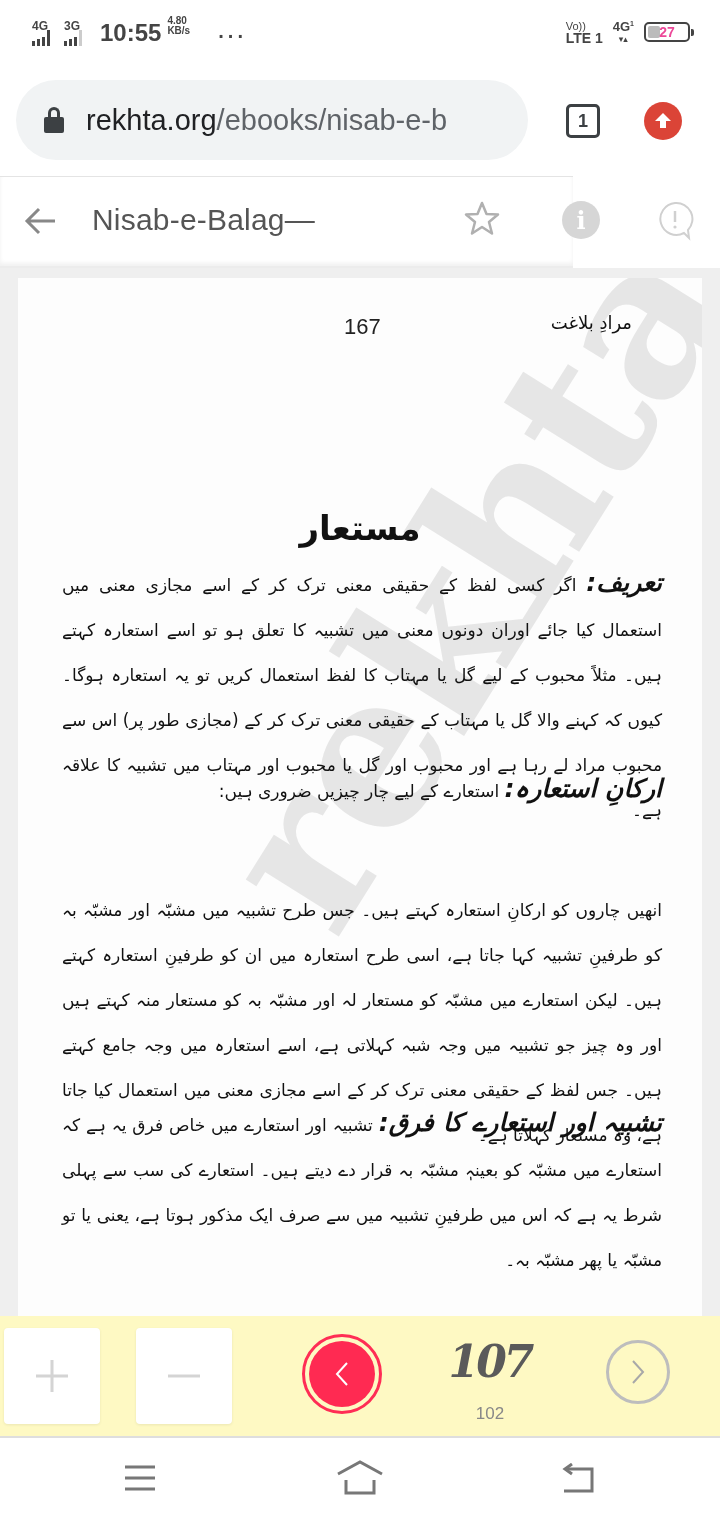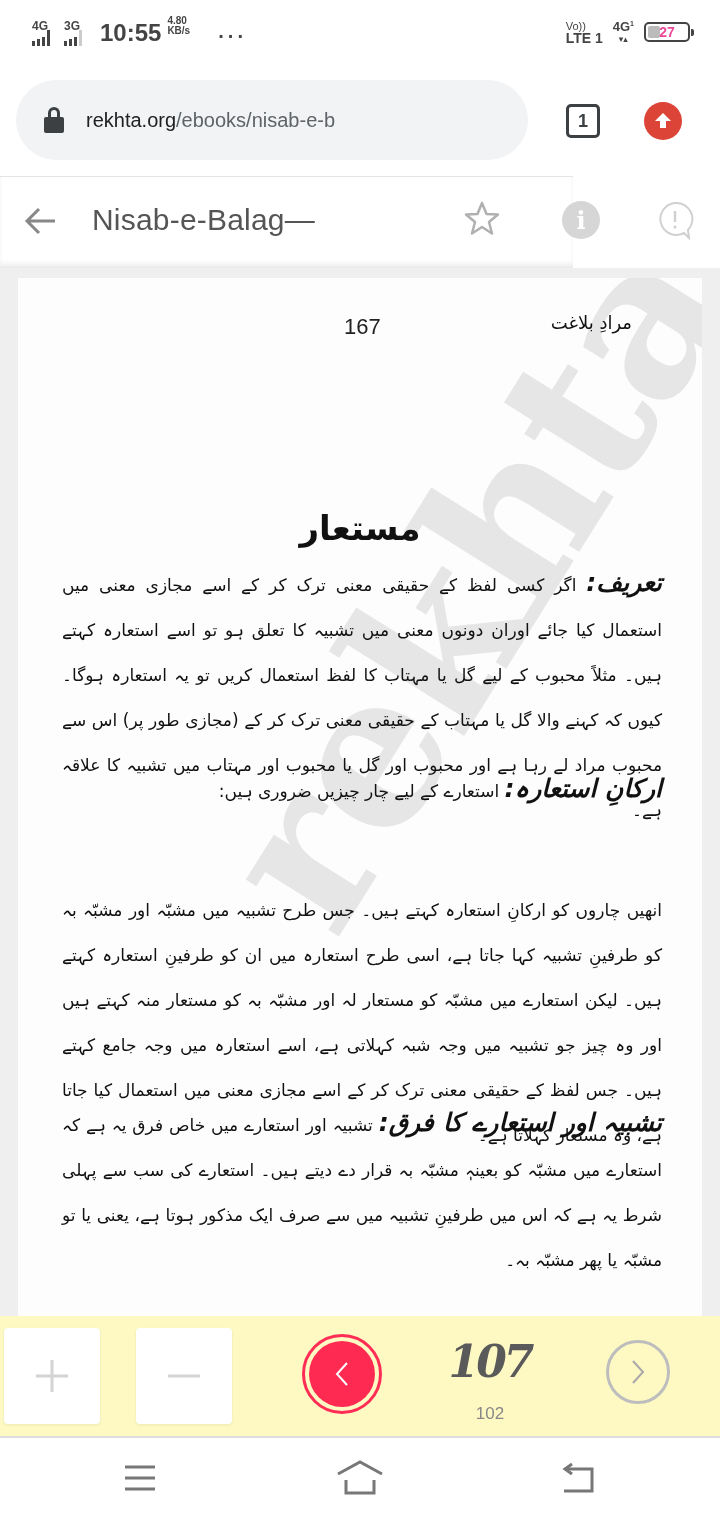--- a/index.html
+++ b/index.html
@@ -22,21 +22,21 @@
     .battery .fill { position: absolute; left: 2px; top: 2px; bottom: 2px; width: 12px; background: #bbb; border-radius: 2px; }
     .battery span { position: relative; }
     .battery::after { content: ""; position: absolute; right: -6px; top: 5px; width: 3px; height: 7px; background: #444; border-radius: 0 2px 2px 0; }
 
     
     .url-row { position: absolute; left: 0; top: 66px; width: 720px; height: 110px; background: #fff; }
     .omnibox { position: absolute; left: 16px; top: 14px; width: 512px; height: 80px; background: #f1f3f4; border-radius: 40px; display: flex; align-items: center; padding-left: 28px; }
     .lock { width: 20px; height: 26px; position: relative; margin-right: 22px; }
     .lock .shackle { position: absolute; left: 4px; top: 0; width: 12px; height: 12px; border: 3px solid #3c4043; border-bottom: none; border-radius: 6px 6px 0 0; }
     .lock .body { position: absolute; left: 0; top: 10px; width: 20px; height: 16px; background: #3c4043; border-radius: 2px; }
-    .url-text { font-size: 20px; color: #202124; white-space: nowrap; overflow: hidden; width: 412px; }
+    .url-text { font-size: 29px; color: #202124; white-space: nowrap; overflow: hidden; width: 412px; }
     .url-text .path { color: #5f6368; }
     .tabs-btn { position: absolute; left: 566px; top: 38px; width: 34px; height: 34px; border: 3px solid #3c4043; border-radius: 5px; display: flex; align-items: center; justify-content: center; font-size: 18px; font-weight: bold; color: #3c4043; }
     .update-btn { position: absolute; left: 644px; top: 36px; width: 38px; height: 38px; border-radius: 50%; background: #db4437; display: flex; align-items: center; justify-content: center; }
     .update-btn svg { width: 20px; height: 20px; }
 
     
     .app-header { position: absolute; left: 0; top: 176px; width: 573px; height: 92px; background: #fff; border-top: 1px solid #e4e4e4; box-shadow: 0 -3px 4px rgba(0,0,0,0.06) inset; border-bottom: 2px solid #ececec; }
     .back-btn { position: absolute; left: 20px; top: 24px; width: 40px; height: 40px; display: flex; align-items: center; justify-content: center; }
     .book-title { position: absolute; left: 92px; top: 26px; font-size: 30px; color: #555; font-weight: normal; letter-spacing: 0.2px; }
     .star-btn { position: absolute; left: 462px; top: 22px; width: 40px; height: 40px; }

